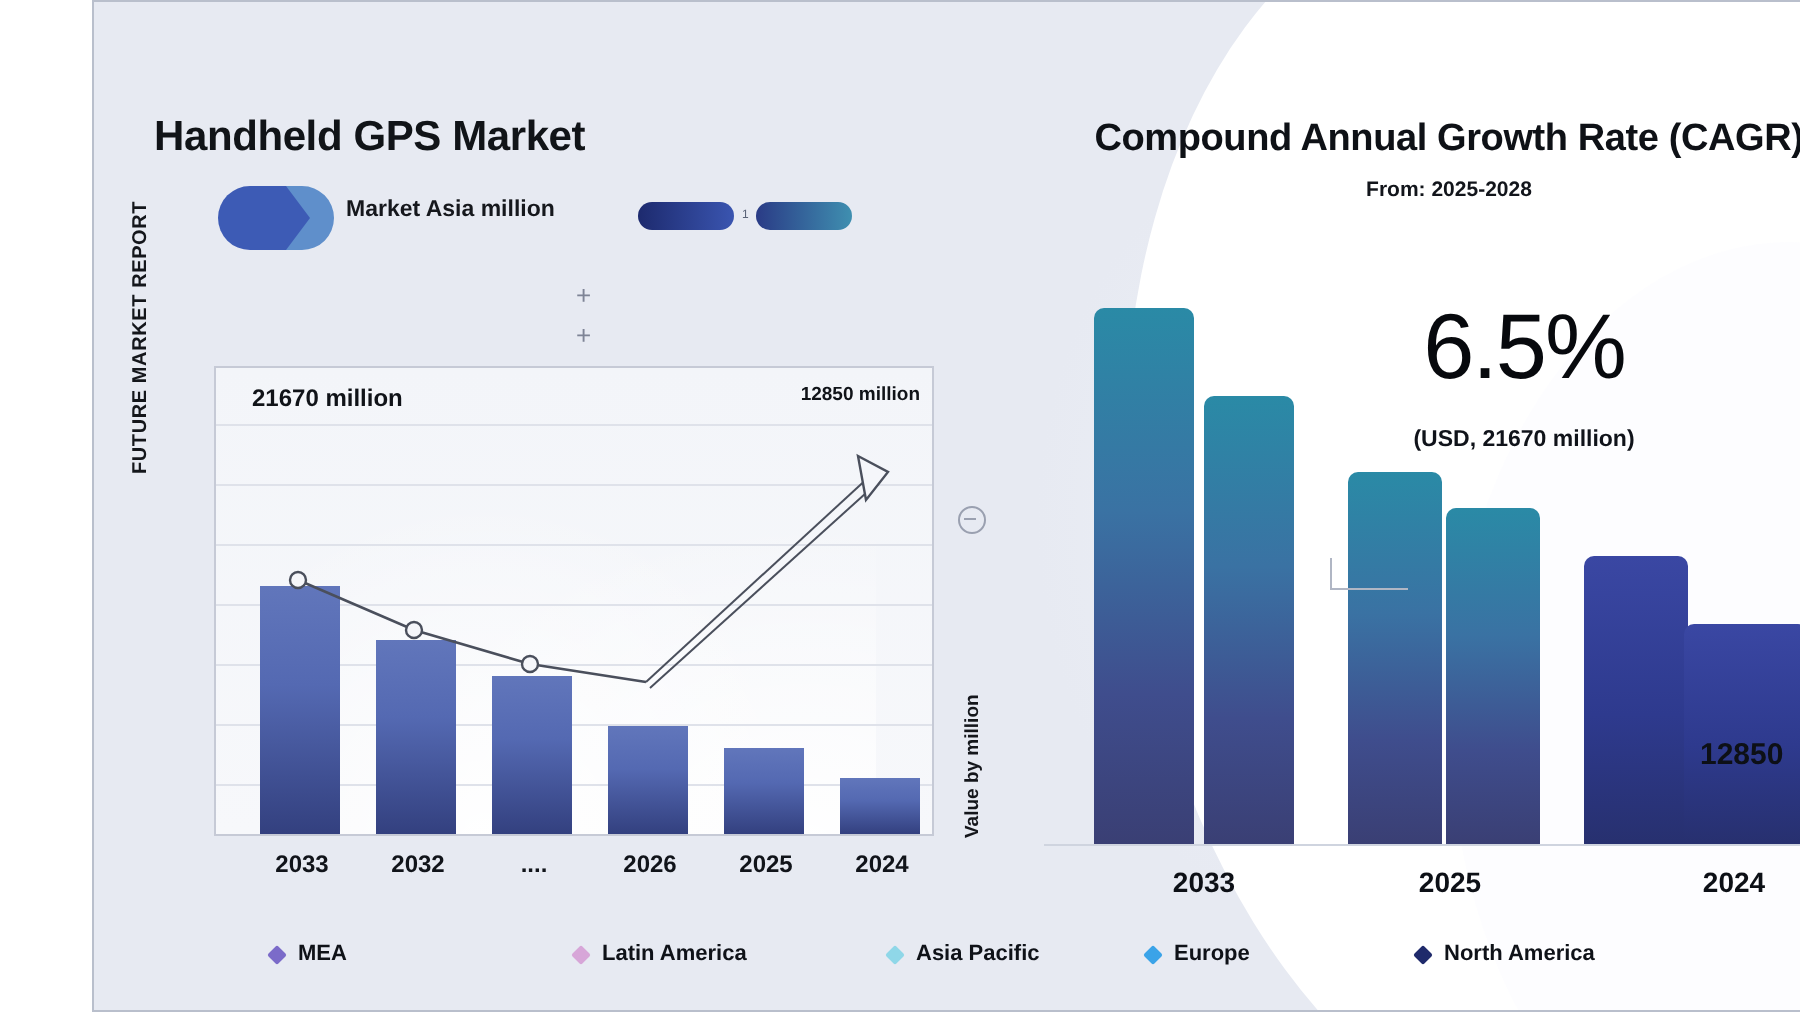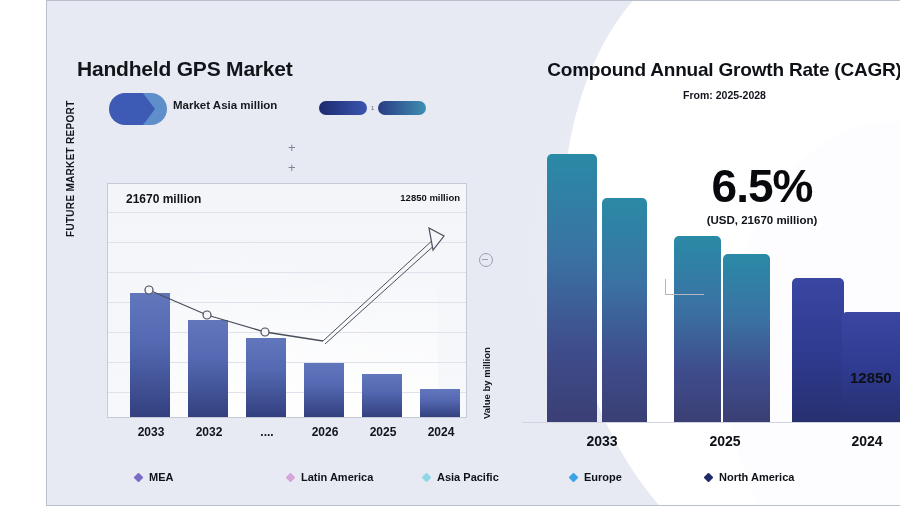--- a/index.html
+++ b/index.html
@@ -107,22 +107,22 @@
   .right{position:absolute;left:455px;top:0;width:445px;height:506px;}
   .r-title{
     position:absolute;left:0;width:445px;top:58px;text-align:center;
     font-size:19px;font-weight:bold;color:#0e1116;letter-spacing:-.2px;
   }
   .r-sub{
     position:absolute;left:0;width:445px;top:88px;text-align:center;
     font-size:10.5px;font-weight:bold;color:#12151b;
   }
   .cagr{
-    position:absolute;left:150px;top:158px;width:220px;text-align:center;
-    font-size:46px;font-weight:bold;color:#07090d;letter-spacing:-1px;
+    position:absolute;left:150px;top:145px;width:220px;text-align:center;
+    font-size:46px;font-weight:normal;color:#07090d;letter-spacing:-1px;
   }
   .cagr-sub{
     position:absolute;left:150px;top:213px;width:220px;text-align:center;
     font-size:11.5px;font-weight:bold;color:#10131a;
   }
   .rbar{
     position:absolute;bottom:85px;border-radius:5px 5px 0 0;
     background:linear-gradient(180deg,#2a8aa6 0%,#3a72a3 38%,#3f4d8d 72%,#3a3f74 100%);
   }
   .rbar.navy{
@@ -268,25 +268,25 @@
     <div class="rxlab" style="left:55px">2033</div>
     <div class="rxlab" style="left:178px">2025</div>
     <div class="rxlab" style="left:320px">2024</div>
   </div>
 
   <div class="legend-bar">
     <div class="lg-item" style="width:152px">
       <span class="lg-dot diamond" style="background:#7b6bc9"></span>
       <span class="lg-lab">MEA</span>
     </div>
-    <div class="lg-item" style="width:136px">
+    <div class="lg-item" style="width:157px">
       <span class="lg-dot diamond" style="background:#d7a6d8"></span>
       <span class="lg-lab">Latin America</span>
     </div>
-    <div class="lg-item" style="width:147px">
+    <div class="lg-item" style="width:129px">
       <span class="lg-dot diamond" style="background:#8fd7e8"></span>
       <span class="lg-lab">Asia Pacific</span>
     </div>
     <div class="lg-item" style="width:135px">
       <span class="lg-dot diamond" style="background:#3aa3e8"></span>
       <span class="lg-lab">Europe</span>
     </div>
     <div class="lg-item">
       <span class="lg-dot diamond" style="background:#1f2a6b"></span>
       <span class="lg-lab">North America</span>

